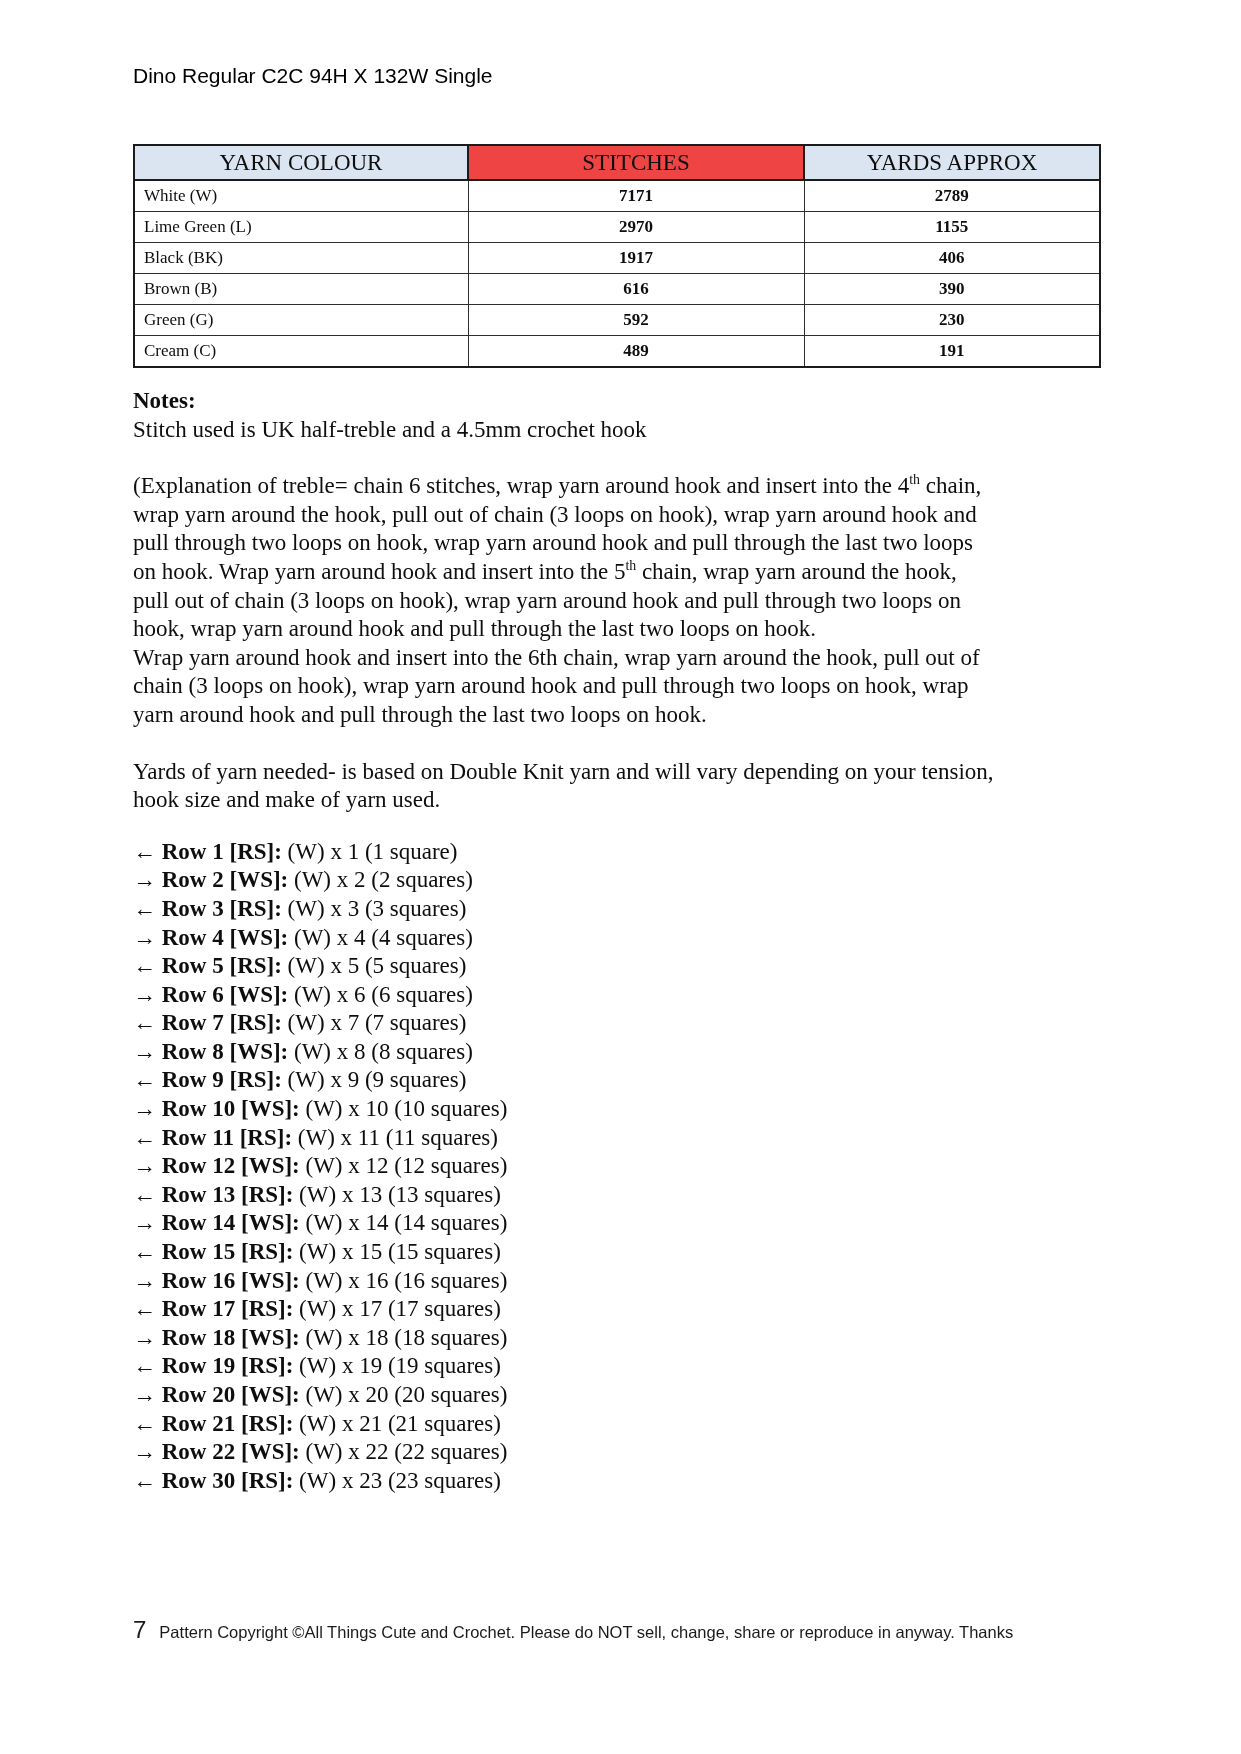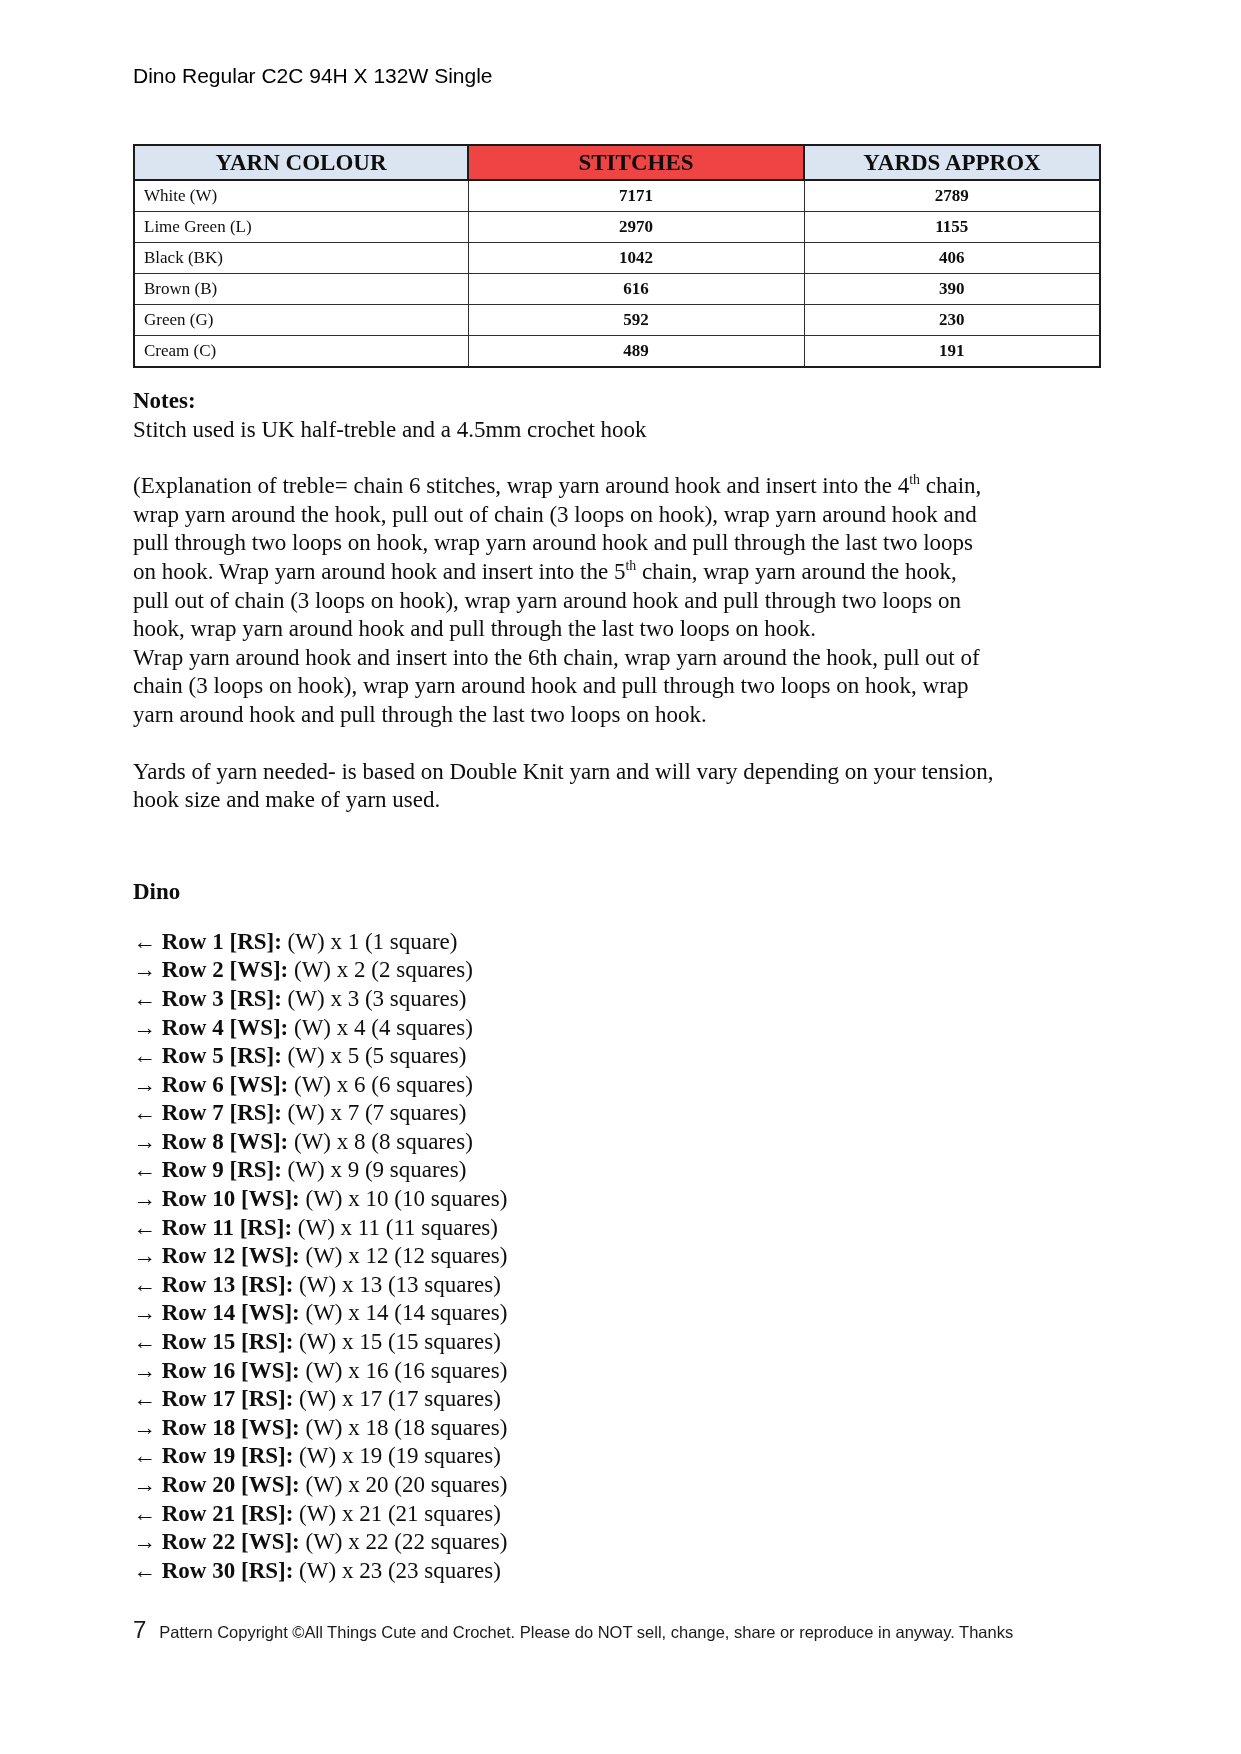--- a/index.html
+++ b/index.html
@@ -22,21 +22,21 @@
   table.yarn {
     border-collapse:collapse;
     margin-top:56px;
     width:966px;
     border:2px solid #1b1b1b;
     table-layout:fixed;
   }
   table.yarn th {
     border:2px solid #1b1b1b;
     font-size:23px;
-    font-weight:bold;
+    font-weight:normal;
     text-align:center;
     height:33px;
     padding:0;
   }
   table.yarn td {
     border:1px solid #2e2e2e;
     font-size:17px;
     height:30px;
     padding:0 9px;
     white-space:nowrap;
@@ -99,21 +99,21 @@
   </tr>
 
   <tr>
     <td>Lime Green (L)</td>
     <td class="num">2970</td>
     <td class="num">1155</td>
   </tr>
 
   <tr>
     <td>Black (BK)</td>
-    <td class="num">1042</td>
+    <td class="num">1917</td>
     <td class="num">406</td>
   </tr>
 
   <tr>
     <td>Brown (B)</td>
     <td class="num">616</td>
     <td class="num">390</td>
   </tr>
 
   <tr>
@@ -145,21 +145,20 @@
       <div class="line">Wrap yarn around hook and insert into the 6th chain, wrap yarn around the hook, pull out of</div>
       <div class="line">chain (3 loops on hook), wrap yarn around hook and pull through two loops on hook, wrap</div>
       <div class="line">yarn around hook and pull through the last two loops on hook.</div>
     </div>
 
   <div class="yards-note body-text">
       <div class="line">Yards of yarn needed- is based on Double Knit yarn and will vary depending on your tension,</div>
       <div class="line">hook size and make of yarn used.</div>
     </div>
 
-  <div class="pattern-heading">Dino</div>
 
   <div class="pattern-rows">
   <div class="pattern-row"><span class="arrow">←</span> <span class="row-label">Row 1 [RS]:</span> <span class="row-instruction">(W) x 1 (1 square)</span></div>
 
   <div class="pattern-row"><span class="arrow">→</span> <span class="row-label">Row 2 [WS]:</span> <span class="row-instruction">(W) x 2 (2 squares)</span></div>
 
   <div class="pattern-row"><span class="arrow">←</span> <span class="row-label">Row 3 [RS]:</span> <span class="row-instruction">(W) x 3 (3 squares)</span></div>
 
   <div class="pattern-row"><span class="arrow">→</span> <span class="row-label">Row 4 [WS]:</span> <span class="row-instruction">(W) x 4 (4 squares)</span></div>
 

